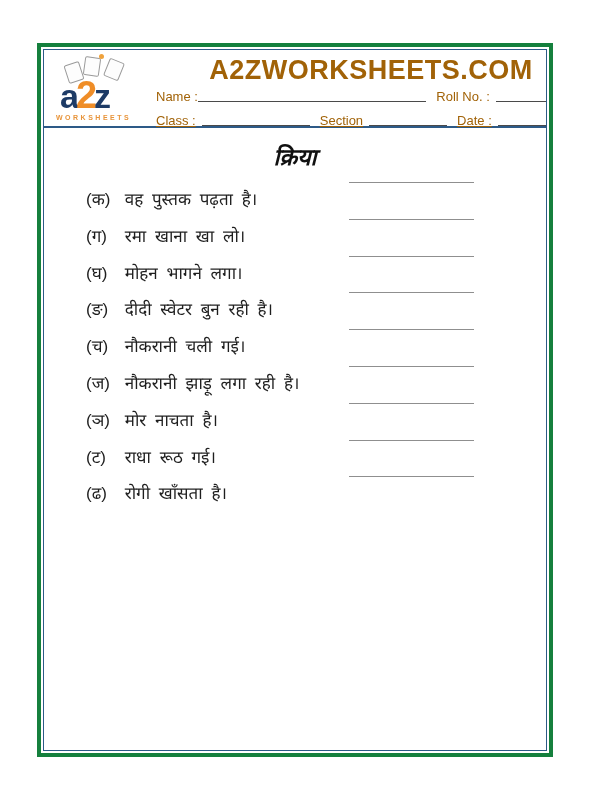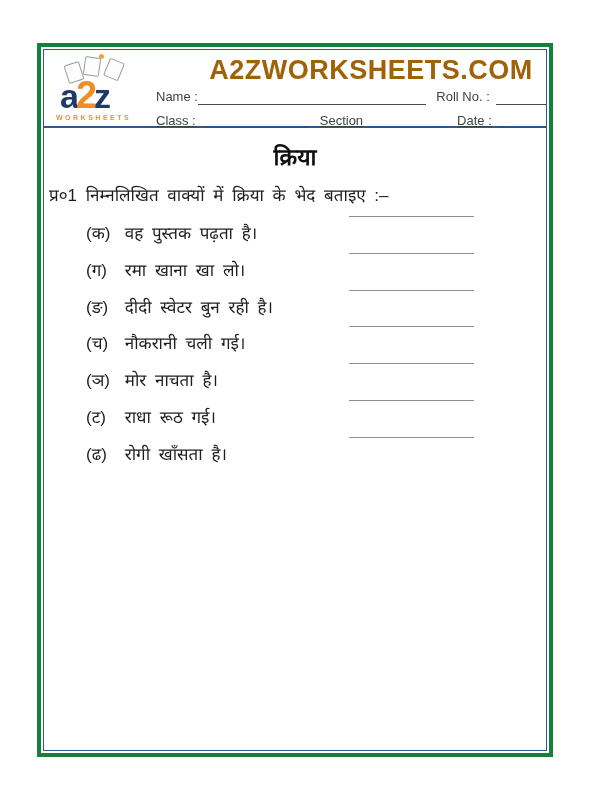--- a/index.html
+++ b/index.html
@@ -37,35 +37,36 @@
   .logo-sub {
     position: absolute; top: 62px; left: 2px; font-size: 7px; font-weight: bold;
     letter-spacing: 2.5px; color: #e8943a;
   }
   .header-right { flex: 1; display: flex; flex-direction: column; padding-left: 6px; }
   .site-title {
     text-align: center; font-size: 27px; font-weight: bold; color: #a16207;
     letter-spacing: 0.5px; line-height: 1.05; margin-top: 4px;
   }
   .field-row {
-    display: flex; align-items: flex-end; font-size: 13px; color: #404040;
+    display: flex; font-size: 13px; color: #a16207;
     line-height: 1.1;
   }
   .row1 { margin-top: 6px; }
   .row2 { margin-top: 9px; text-decoration: underline; }
   .flabel { white-space: nowrap; }
   .uline { border-bottom: 1px solid #4a4a4a; height: 12px; }
   .grow { flex: 1; }
   .w90  { width: 90px; }  .w110 { width: 108px; } .w80 { width: 78px; } .w75 { width: 88px; }
   .sp6 { width: 6px; flex: none; } .sp10 { width: 10px; flex: none; }
   
   .content { position: relative; padding: 0 2px; }
   .ws-title {
     text-align: center; font-size: 23px; font-weight: bold; margin-top: 12px;
     color: #111;
+    font-style: italic;
   }
   .question { font-size: 17px; margin: 11px 0 0 3px; word-spacing: 4px; }
   .items-list { margin-top: 15px; }
   .item-row { position: relative; height: 36.8px; padding-left: 40px; font-size: 17px; }
   .item-label { display: inline-block; min-width: 34px; }
   .item-sentence { word-spacing: 4px; }
   .answer-line {
     position: absolute; left: 303px; top: -5px; width: 125px;
     border-top: 1.4px solid #8f8f8f;
   }
@@ -111,49 +112,58 @@
           <span class="sp10"></span>
           <span class="flabel">Date :</span>
           <span class="sp6"></span>
           <span class="uline w75 grow"></span>
         </div>
       </div>
     </div>
 
     <div class="content">
       <div class="ws-title">क्रिया</div>
-      <div class="question">प्र०1  निम्नलिखित वाक्यों में क्रिया के भेद बताइए :–</div>
       <div class="items-list">
   <div class="item-row">
     <span class="item-label">(क)</span>
     <span class="item-sentence">वह पुस्तक पढ़ता है।</span>
     <span class="answer-line"></span>
   </div>
 
 
   <div class="item-row">
     <span class="item-label">(ग)</span>
     <span class="item-sentence">रमा खाना खा लो।</span>
     <span class="answer-line"></span>
   </div>
 
+  <div class="item-row">
+    <span class="item-label">(घ)</span>
+    <span class="item-sentence">मोहन भागने लगा।</span>
+    <span class="answer-line"></span>
+  </div>
 
   <div class="item-row">
     <span class="item-label">(ङ)</span>
     <span class="item-sentence">दीदी स्वेटर बुन रही है।</span>
     <span class="answer-line"></span>
   </div>
 
   <div class="item-row">
     <span class="item-label">(च)</span>
     <span class="item-sentence">नौकरानी चली गई।</span>
     <span class="answer-line"></span>
   </div>
 
 
+  <div class="item-row">
+    <span class="item-label">(ज)</span>
+    <span class="item-sentence">नौकरानी झाड़ू लगा रही है।</span>
+    <span class="answer-line"></span>
+  </div>
 
 
   <div class="item-row">
     <span class="item-label">(ञ)</span>
     <span class="item-sentence">मोर नाचता है।</span>
     <span class="answer-line"></span>
   </div>
 
   <div class="item-row">
     <span class="item-label">(ट)</span>

